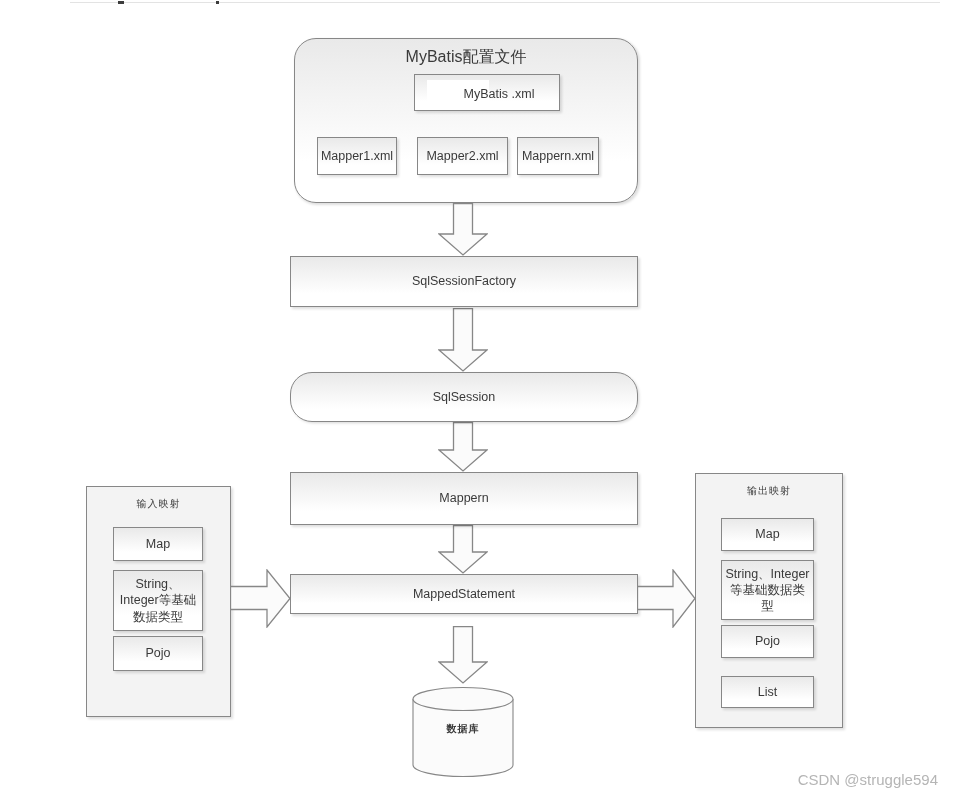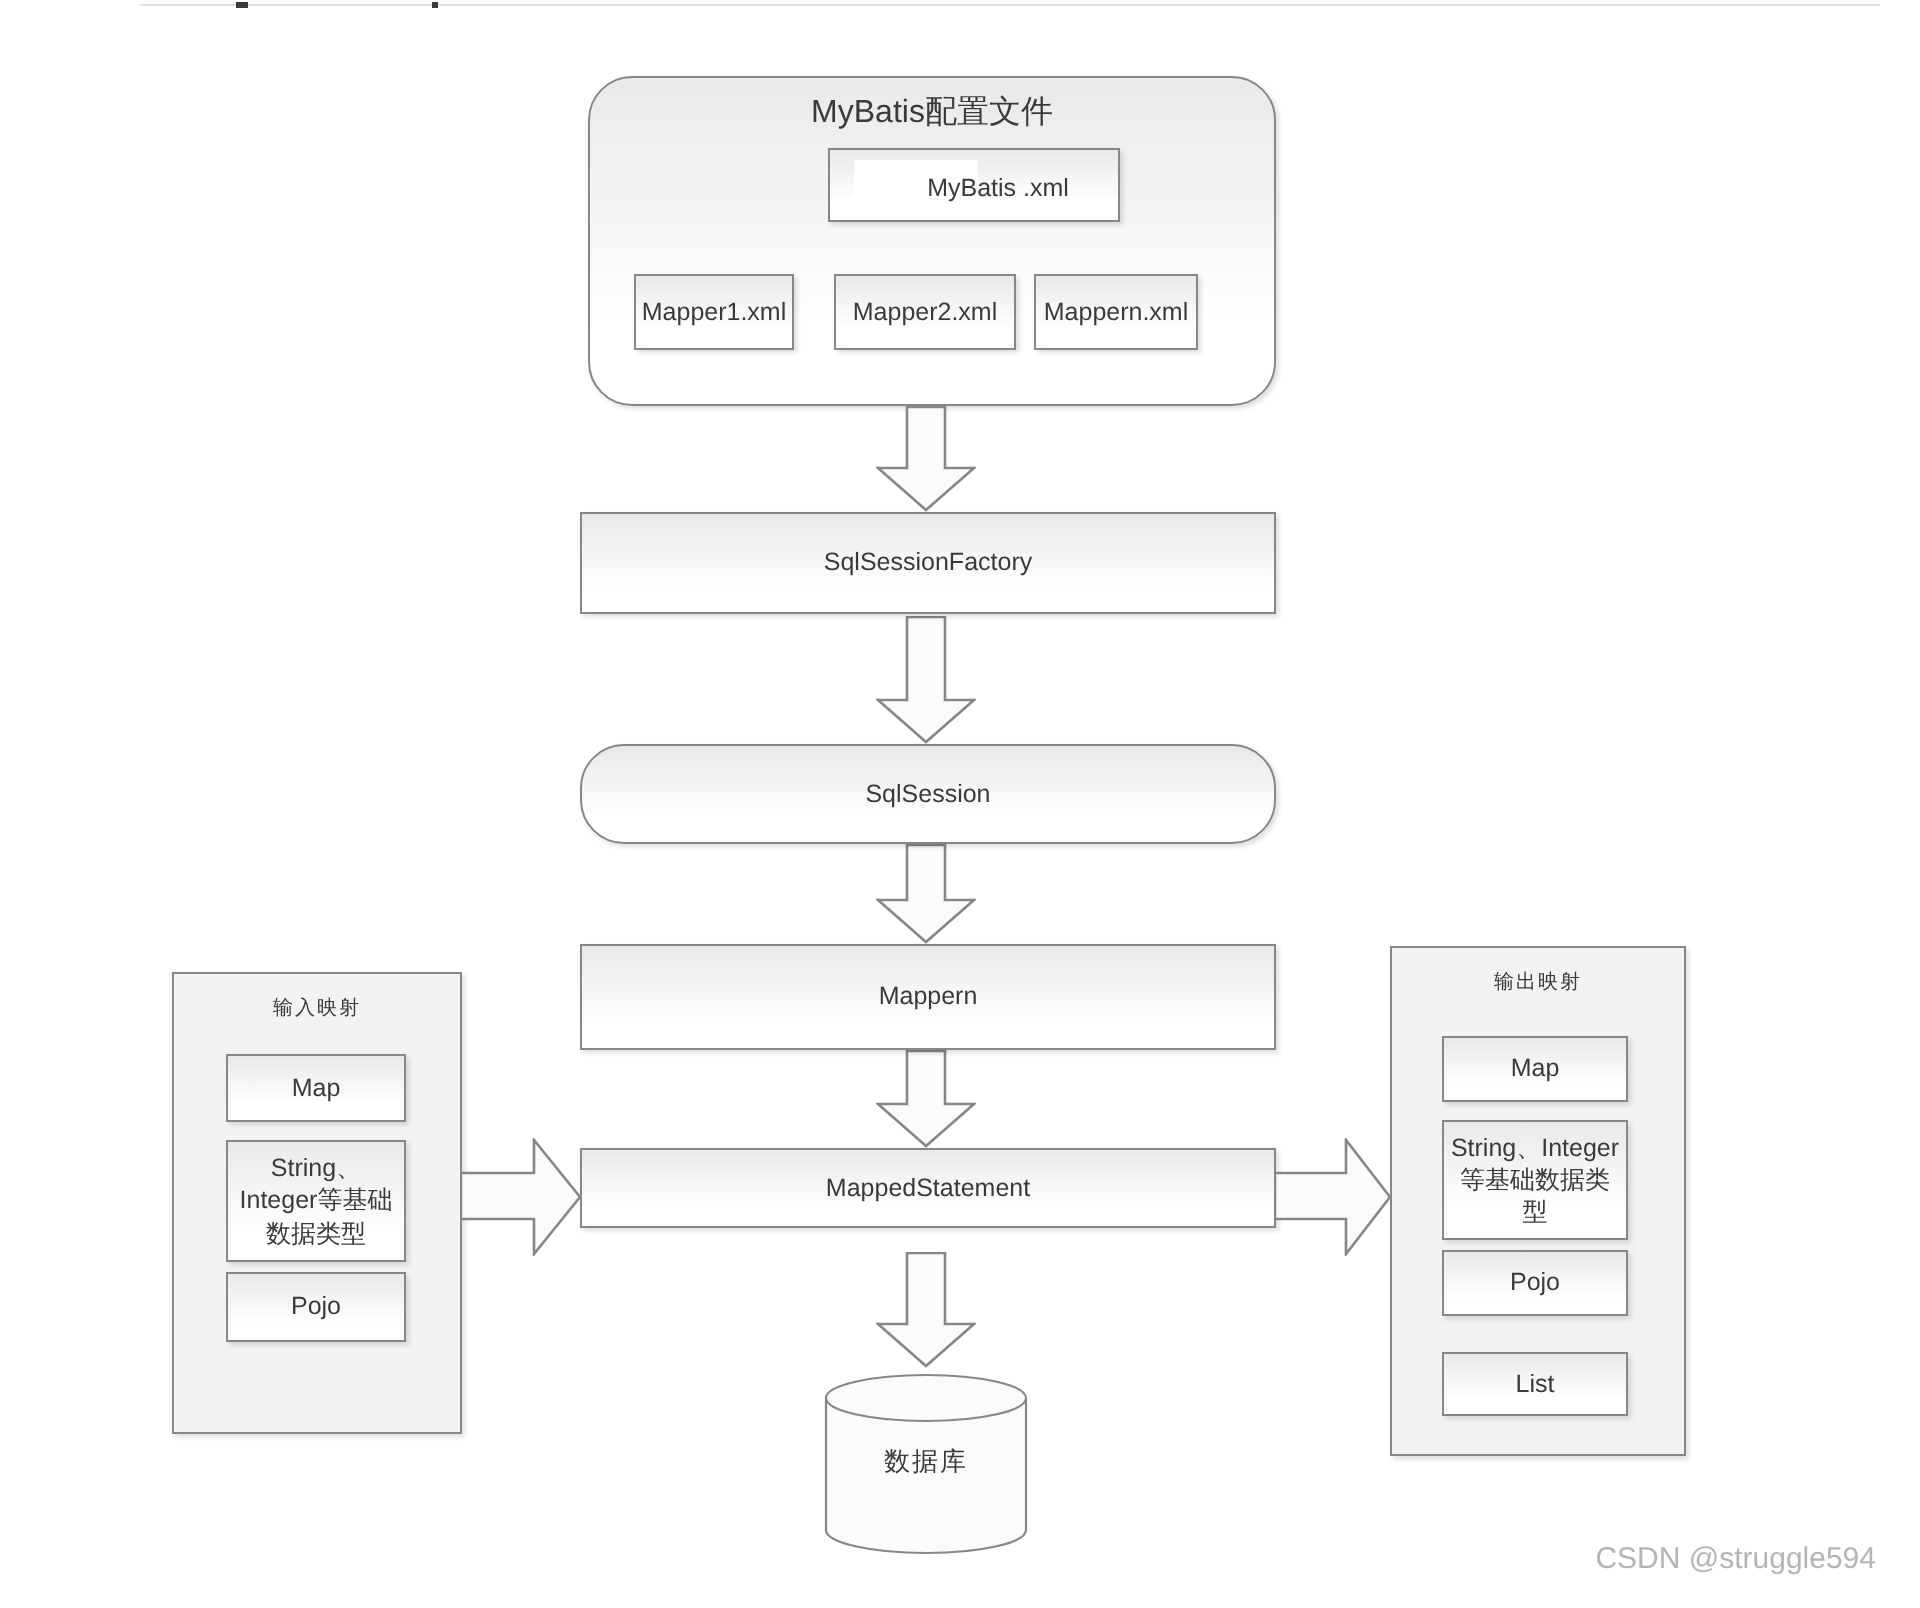--- a/index.html
+++ b/index.html
@@ -29,21 +29,21 @@
   .container-title { text-align:center; font-size:16px; padding-top:8px; }
 
   svg .shape { fill:var(--shape-fill,#fbfbfb); stroke:var(--border-gray,#878787); stroke-width:1.3; }
   svg .shape-thin { fill:var(--shape-fill,#fbfbfb); stroke:var(--border-gray,#878787); stroke-width:1.1; }
 
   .topline { background:var(--topline,#e3e3e3); }
   .speck { background:#3c3c3c; }
 
   .white-patch { background:#ffffff; }
 
-  .db-label { font-size:13px; letter-spacing:1px; }
+  .db-label { font-size:10px; letter-spacing:1px;font-weight:bold; }
 
   .watermark {
     font-size:15px; color:var(--watermark,#b5b5b5); white-space:nowrap;
   }
 </style>
 </head>
 <body>
 
 <div class="abs topline" style="left:70px; top:2px; width:870px; height:1px;"></div>
 <div class="abs speck" style="left:118px; top:1px; width:6px; height:3px;"></div>

